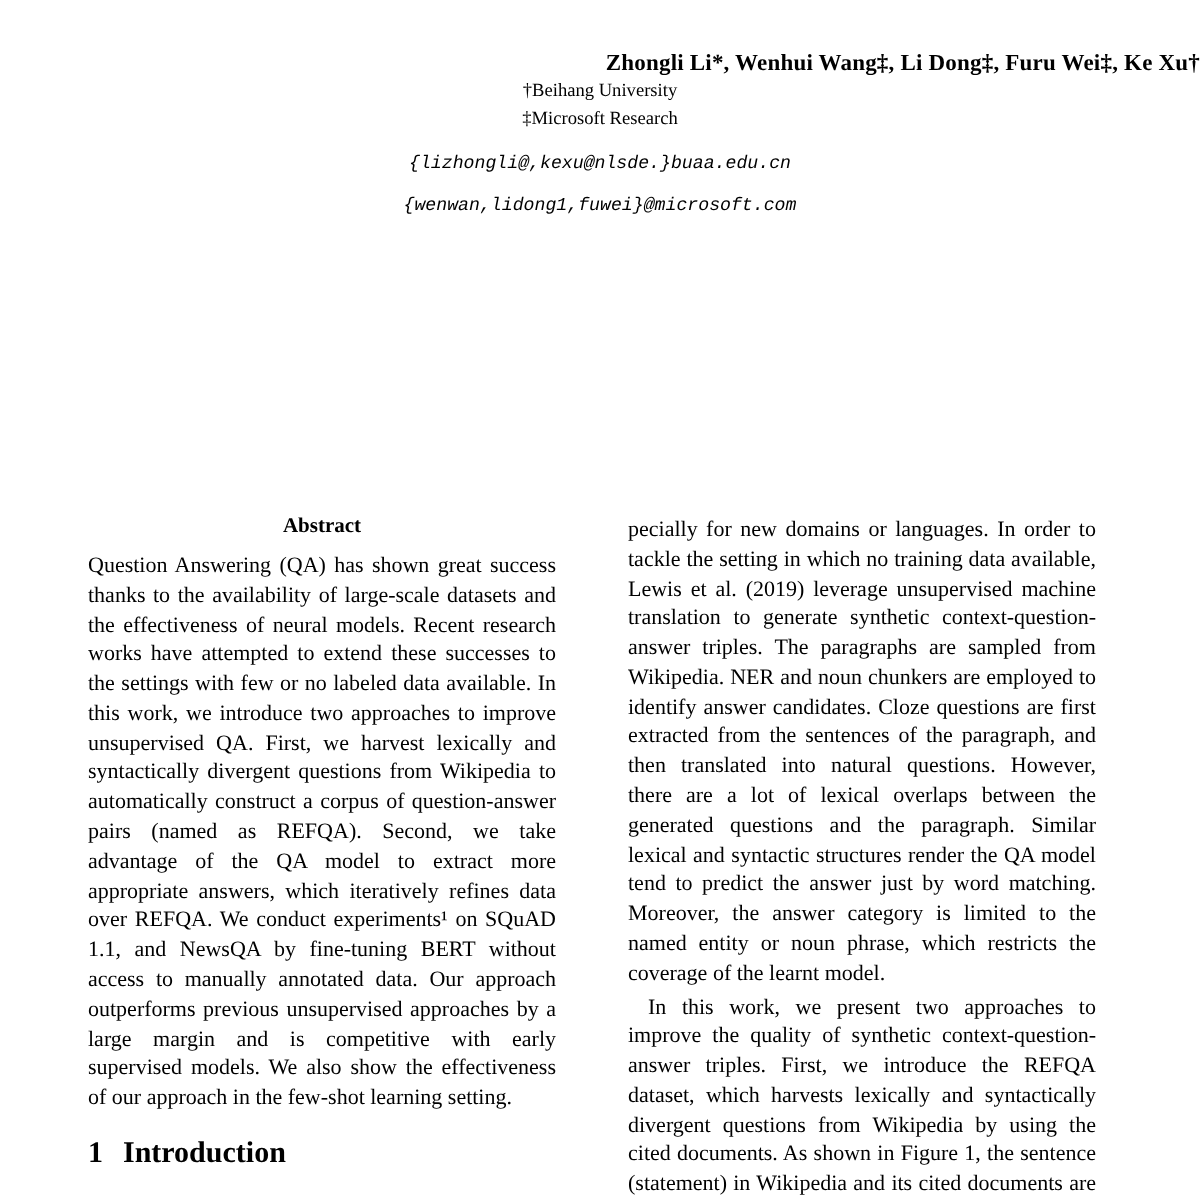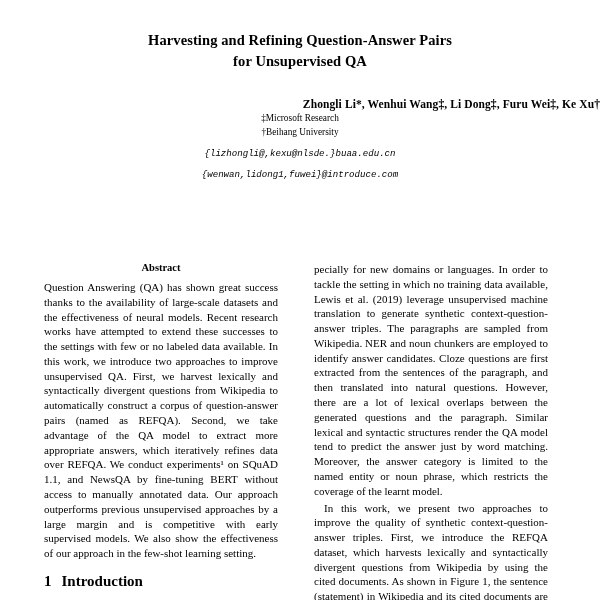--- a/index.html
+++ b/index.html
@@ -90,34 +90,28 @@
   p.body + p.body {
     text-indent: 10px;
     margin-top: 2px;
   }
 </style>
 </head>
 <body>
 
 <div class="page">
 
-  <div class="title-block">
-    <div class="title">
-      <span>Harvesting and Refining Question-Answer Pairs</span><br>
-      <span>for Unsupervised QA</span>
-    </div>
-  </div>
 
   <div class="authors">Zhongli Li*, Wenhui Wang‡, Li Dong‡, Furu Wei‡, Ke Xu†</div>
 
+  <div class="affil">†Beihang University</div>
   <div class="affil">‡Microsoft Research</div>
-  <div class="affil">†Beihang University</div>
 
   <div class="emails">{lizhongli@,kexu@nlsde.}buaa.edu.cn</div>
-  <div class="emails">{wenwan,lidong1,fuwei}@introduce.com</div>
+  <div class="emails">{wenwan,lidong1,fuwei}@microsoft.com</div>
 
   <div class="columns">
 
     <div class="col">
       <div class="sec-head">Abstract</div>
       <p class="body">Question Answering (QA) has shown great success thanks to the availability of large-scale datasets and the effectiveness of neural models. Recent research works have attempted to extend these successes to the settings with few or no labeled data available. In this work, we introduce two approaches to improve unsupervised QA. First, we harvest lexically and syntactically divergent questions from Wikipedia to automatically construct a corpus of question-answer pairs (named as REFQA). Second, we take advantage of the QA model to extract more appropriate answers, which iteratively refines data over REFQA. We conduct experiments¹ on SQuAD 1.1, and NewsQA by fine-tuning BERT without access to manually annotated data. Our approach outperforms previous unsupervised approaches by a large margin and is competitive with early supervised models. We also show the effectiveness of our approach in the few-shot learning setting.</p>
       <div class="sec-head-left">
         <span class="sec-num">1</span><span>Introduction</span>
       </div>
     </div>

